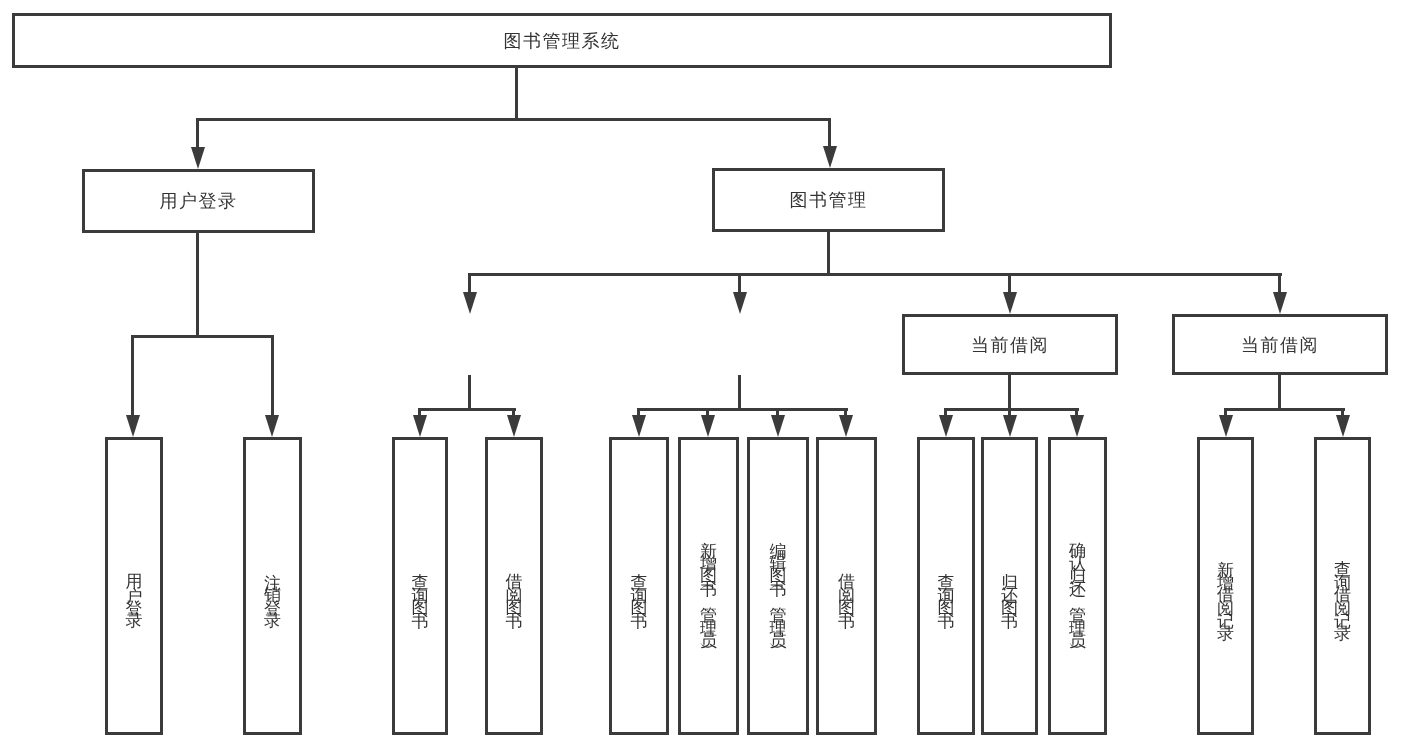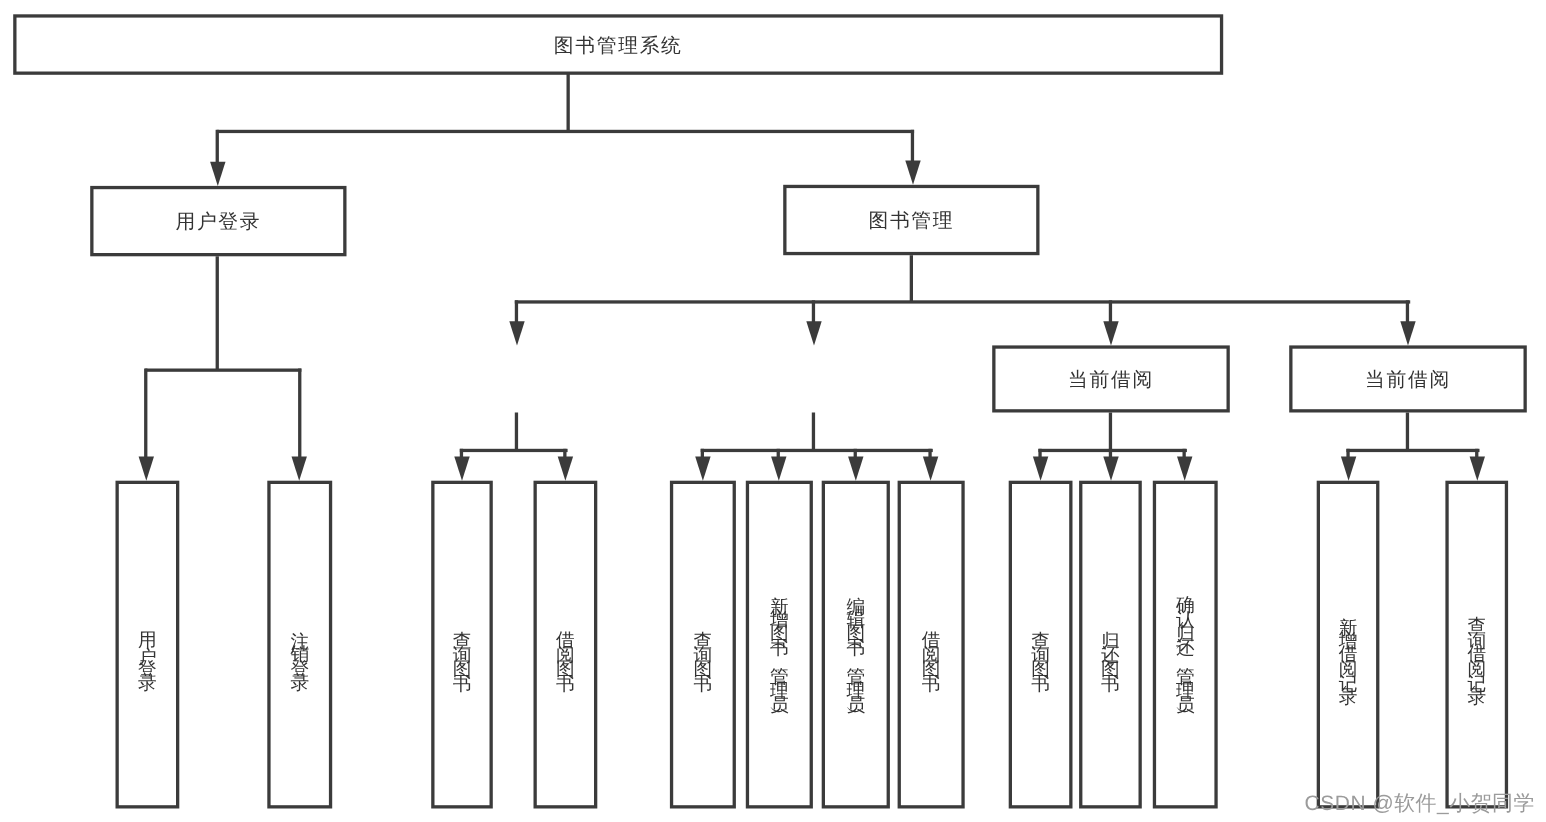--- a/index.html
+++ b/index.html
@@ -151,15 +151,14 @@
   <div class="arrow" style="left:1003px;top:415px;"></div>
   <div class="arrow" style="left:1070px;top:415px;"></div>
 
   <div class="vl" style="left:1278px;top:375px;height:35px;"></div>
   <div class="hl" style="left:1224px;top:408px;width:121px;"></div>
   <div class="vl" style="left:1224px;top:408px;height:10px;"></div>
   <div class="vl" style="left:1341px;top:408px;height:10px;"></div>
   <div class="arrow" style="left:1219px;top:415px;"></div>
   <div class="arrow" style="left:1336px;top:415px;"></div>
 
-  <div class="watermark">CSDN @软件_小贺同学</div>
 
 </div>
 
 </body></html>

